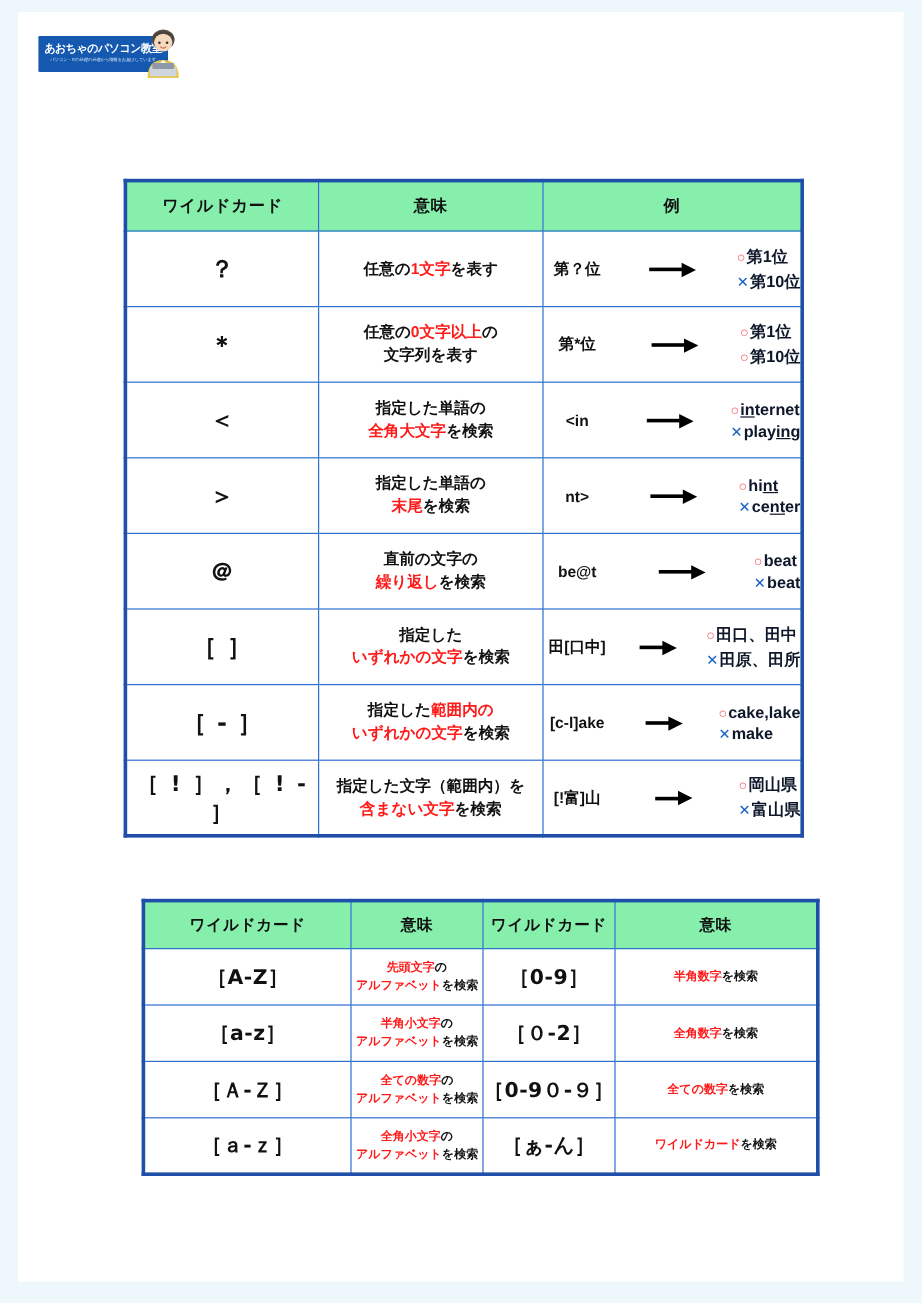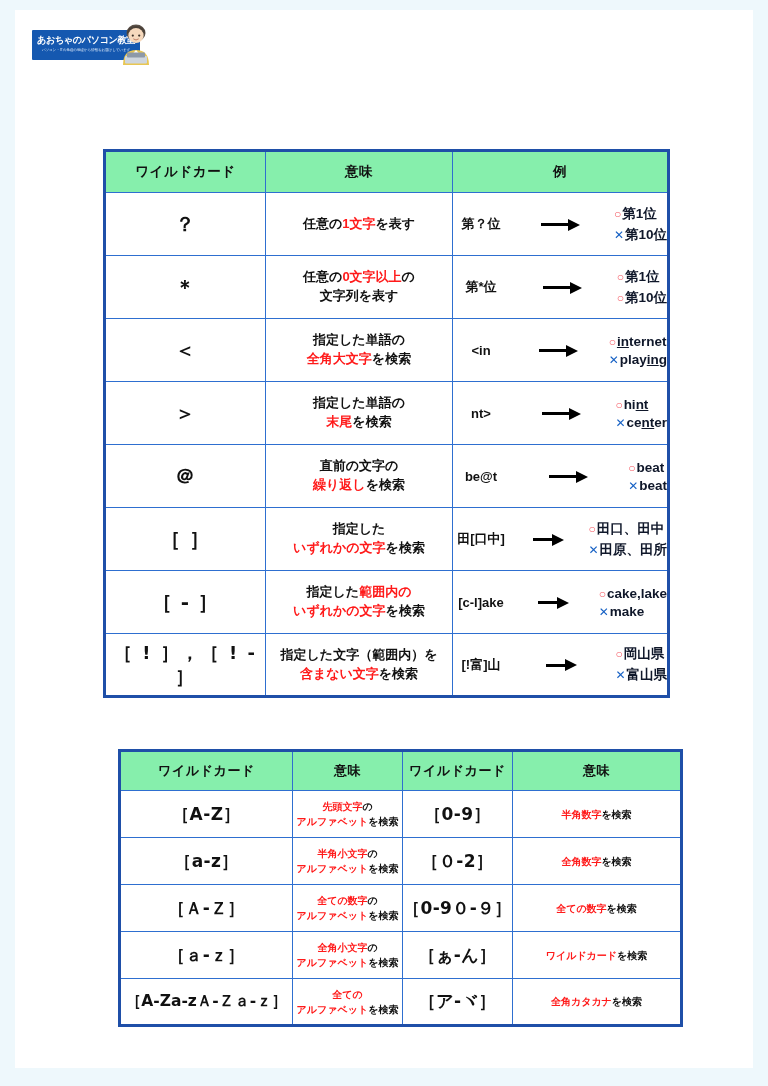--- a/index.html
+++ b/index.html
@@ -484,23 +484,17 @@
             <td class="mean2"><span class="hl">全ての数字</span>の<br><span class="hl">アルファベット</span>を検索</td>
             <td class="wc2">［0-9０-９］</td>
             <td class="mean2"><span class="hl">全ての数字</span>を検索</td>
           </tr>
           <tr>
             <td class="wc2">［ａ-ｚ］</td>
             <td class="mean2"><span class="hl">全角小文字</span>の<br><span class="hl">アルファベット</span>を検索</td>
             <td class="wc2">［ぁ-ん］</td>
             <td class="mean2"><span class="hl">ワイルドカード</span>を検索</td>
           </tr>
-          <tr>
-            <td class="wc2 tight">［A-Za-zＡ-Ｚａ-ｚ］</td>
-            <td class="mean2"><span class="hl">全ての</span><br><span class="hl">アルファベット</span>を検索</td>
-            <td class="wc2">［ア-ヾ］</td>
-            <td class="mean2"><span class="hl">全角カタカナ</span>を検索</td>
-          </tr>
         </tbody>
     </table>
   </div>
 
 </div>
 
 </body></html>

